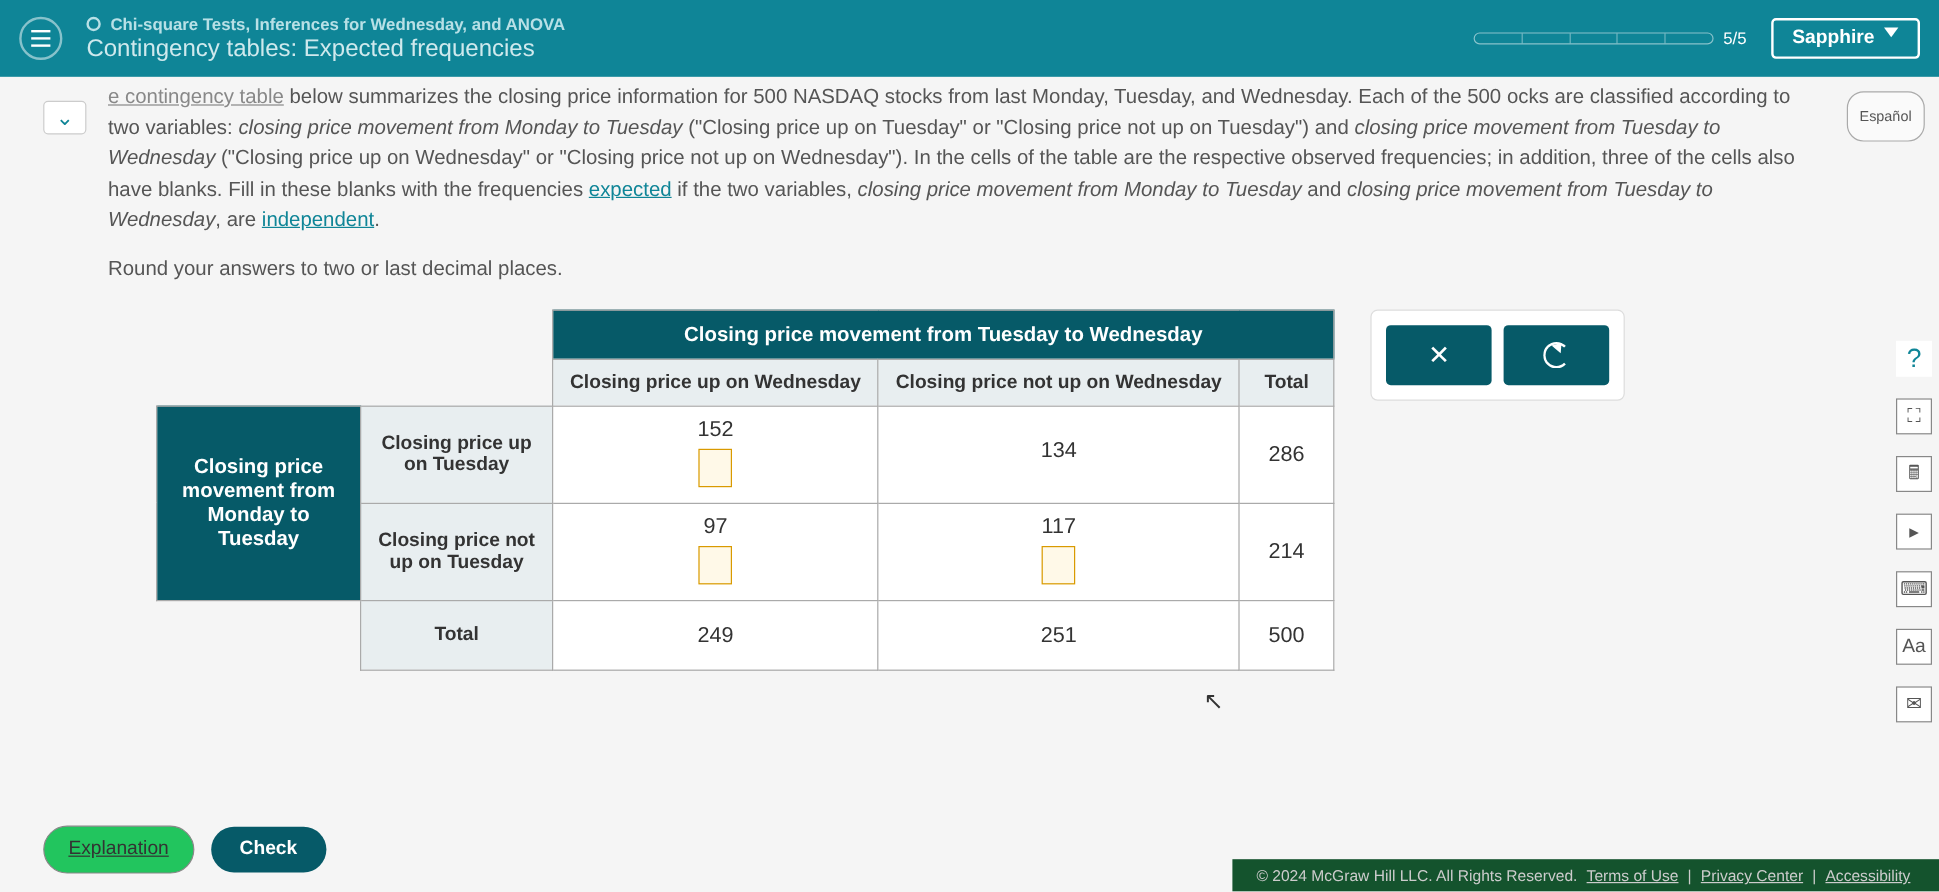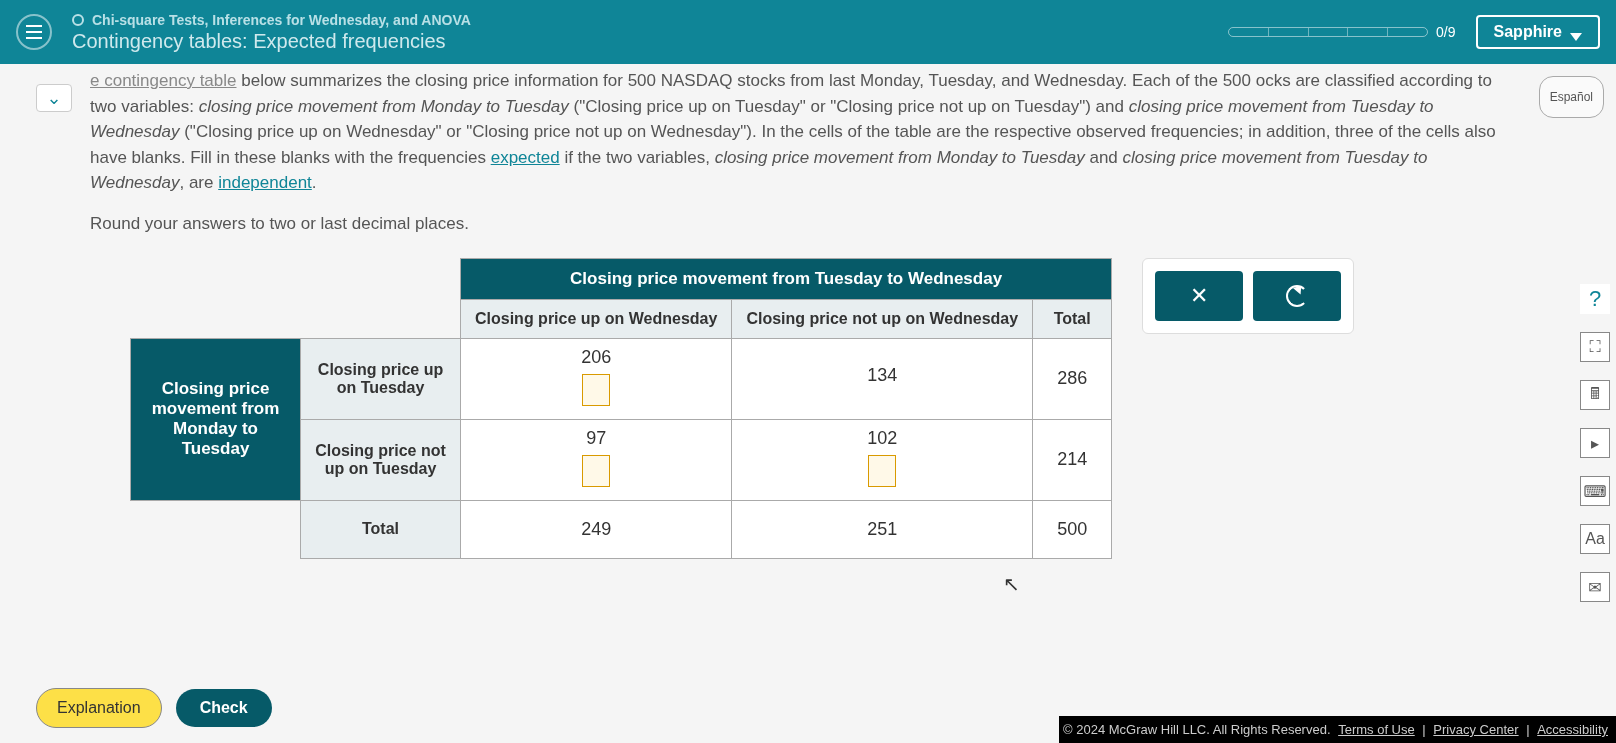--- a/index.html
+++ b/index.html
@@ -10,21 +10,21 @@
   .menu-btn span { width: 16px; height: 2px; background: #fff; }
   .header-titles { flex: 1; }
   .header-topic { display: flex; align-items: center; gap: 8px; font-size: 14px; font-weight: bold; color: #b8e0e6; }
   .circ-icon { width: 12px; height: 12px; border: 2px solid #b8e0e6; border-radius: 50%; }
   .header-sub { font-size: 20px; color: #cfe9ed; margin-top: 2px; }
   .progress-wrap { display: flex; align-items: center; gap: 8px; margin-right: 20px; }
   .progress-bar { width: 200px; height: 10px; border: 1px solid rgba(255,255,255,0.5); border-radius: 5px; display: flex; }
   .progress-seg { flex:1; border-right:1px solid rgba(255,255,255,0.4); }
   .progress-seg:last-child { border-right:none; }
   .progress-text { font-size: 14px; }
-  .user-btn { border: 2px solid #fff; padding: 6px 16px; border-radius: 4px; display: flex; align-items: flex-end; gap: 8px; font-size: 16px; font-weight: bold; cursor: pointer; }
+  .user-btn { border: 2px solid #fff; padding: 6px 16px; border-radius: 4px; display: flex; align-items: flex-start; gap: 8px; font-size: 16px; font-weight: bold; cursor: pointer; }
   .chevron-down { width: 0; height: 0; border-left: 6px solid transparent; border-right: 6px solid transparent; border-top: 8px solid #fff; }
 
   .content { position: relative; padding: 4px 40px 0 40px; }
   .collapse-btn { position: absolute; left: 36px; top: 20px; width: 36px; height: 28px; background: #fff; border: 1px solid #ccc; border-radius: 4px; display: flex; align-items: center; justify-content: center; cursor: pointer; color: #0f8597; font-size: 18px; }
   .espanol-btn { position: absolute; right: 12px; top: 12px; border: 1px solid #aaa; border-radius: 14px; padding: 13px 10px; font-size: 12px; color: #555; cursor: pointer; background: #fafafa; }
   
   .problem-text { margin-left: 50px; margin-right: 80px; font-size: 17px; line-height: 1.5; color: #555; }
   .problem-text .cutoff { color: #888; text-decoration: underline; }
   .problem-text .ital { font-style: italic; }
   .problem-text .link { color: #0f8597; text-decoration: underline; cursor: pointer; }
@@ -47,23 +47,23 @@
   .action-btn { width: 88px; height: 50px; background: #065a68; color: #fff; border: none; border-radius: 4px; display: flex; align-items: center; justify-content: center; font-size: 20px; cursor: pointer; }
   .x-mark::before { content: "✕"; font-size: 22px; }
   .undo-arc { width: 22px; height: 22px; border: 2px solid #fff; border-right-color: transparent; border-radius: 50%; position: relative; }
   .undo-arc::after { content: ""; position: absolute; top: -2px; right: 2px; width: 0; height: 0; border-left: 5px solid transparent; border-right: 5px solid transparent; border-bottom: 7px solid #fff; transform: rotate(40deg); }
 
   .right-tools { position: absolute; right: 6px; top: 220px; display: flex; flex-direction: column; gap: 18px; align-items: center; }
   .tool { width: 30px; height: 30px; border: 1px solid #888; display: flex; align-items: center; justify-content: center; font-size: 16px; color: #555; cursor: pointer; background: #fff; }
   .tool.noborder { border: none; font-size: 22px; color: #0f8597; }
 
   .footer { position: absolute; bottom: 0; left: 0; right: 0; height: 70px; display: flex; align-items: center; padding: 0 36px; }
-  .expl-btn { border: 1px solid #888; border-radius: 22px; padding: 10px 20px; font-size: 16px; color: #333; background: #fde047; cursor: pointer; margin-right: 14px; }
+  .expl-btn { border: 1px solid #888; border-radius: 22px; padding: 10px 20px; font-size: 16px; color: #333; background: #22c55e; cursor: pointer; margin-right: 14px; text-decoration: underline; }
   .check-btn { border: none; border-radius: 22px; padding: 10px 24px; font-size: 16px; color: #fff; background: #065a68; cursor: pointer; font-weight: bold; }
-  .copyright { position: absolute; right: 0; bottom: 0; background: #000000; color: #ccc; font-size: 13px; padding: 6px 4px; }
+  .copyright { position: absolute; right: 0; bottom: 0; background: #14532d; color: #ccc; font-size: 13px; padding: 6px 20px; }
   .copyright a { color: #ccc; text-decoration: underline; cursor: pointer; margin: 0 4px; }
 
   .cursor-icon { position: absolute; left: 1003px; top: 508px; font-size: 20px; color: #333; pointer-events: none; }
 </style>
 </head>
 <body>
 
 <div class="header">
   <div class="menu-btn">
       <span></span>
@@ -78,21 +78,21 @@
     <div class="header-sub">Contingency tables: Expected frequencies</div>
   </div>
   <div class="progress-wrap">
     <div class="progress-bar">
       <div class="progress-seg"></div>
         <div class="progress-seg"></div>
         <div class="progress-seg"></div>
         <div class="progress-seg"></div>
         <div class="progress-seg"></div>
     </div>
-    <span class="progress-text">0/9</span>
+    <span class="progress-text">5/5</span>
   </div>
   <div class="user-btn">
     <span>Sapphire</span>
     <span class="chevron-down"></span>
   </div>
 </div>
 
 <div class="content">
   <div class="collapse-btn">⌄</div>
   <div class="espanol-btn">Español</div>
@@ -112,36 +112,36 @@
       <tr>
         <td style="border:none" colspan="2"></td>
         <th class="sub-hdr">Closing price up on Wednesday</th>
         <th class="sub-hdr">Closing price not up on Wednesday</th>
         <th class="sub-hdr">Total</th>
       </tr>
       <tr>
         <th class="row-dark" rowspan="2">Closing price movement from Monday to Tuesday</th>
         <th class="row-sub">Closing price up on Tuesday</th>
         <td class="data-cell">
-          <span class="obs-val">206</span>
+          <span class="obs-val">152</span>
           <span class="input-box"></span>
         </td>
         <td class="data-cell">
           <span class="obs-val">134</span>
         </td>
         <td class="total-cell">286</td>
       </tr>
       <tr>
         <th class="row-sub">Closing price not up on Tuesday</th>
         <td class="data-cell">
           <span class="obs-val">97</span>
           <span class="input-box"></span>
         </td>
         <td class="data-cell">
-          <span class="obs-val">102</span>
+          <span class="obs-val">117</span>
           <span class="input-box"></span>
         </td>
         <td class="total-cell">214</td>
       </tr>
       <tr>
         <td style="border:none"></td>
         <th class="row-sub">Total</th>
         <td class="total-cell">249</td>
         <td class="total-cell">251</td>
         <td class="total-cell">500</td>

